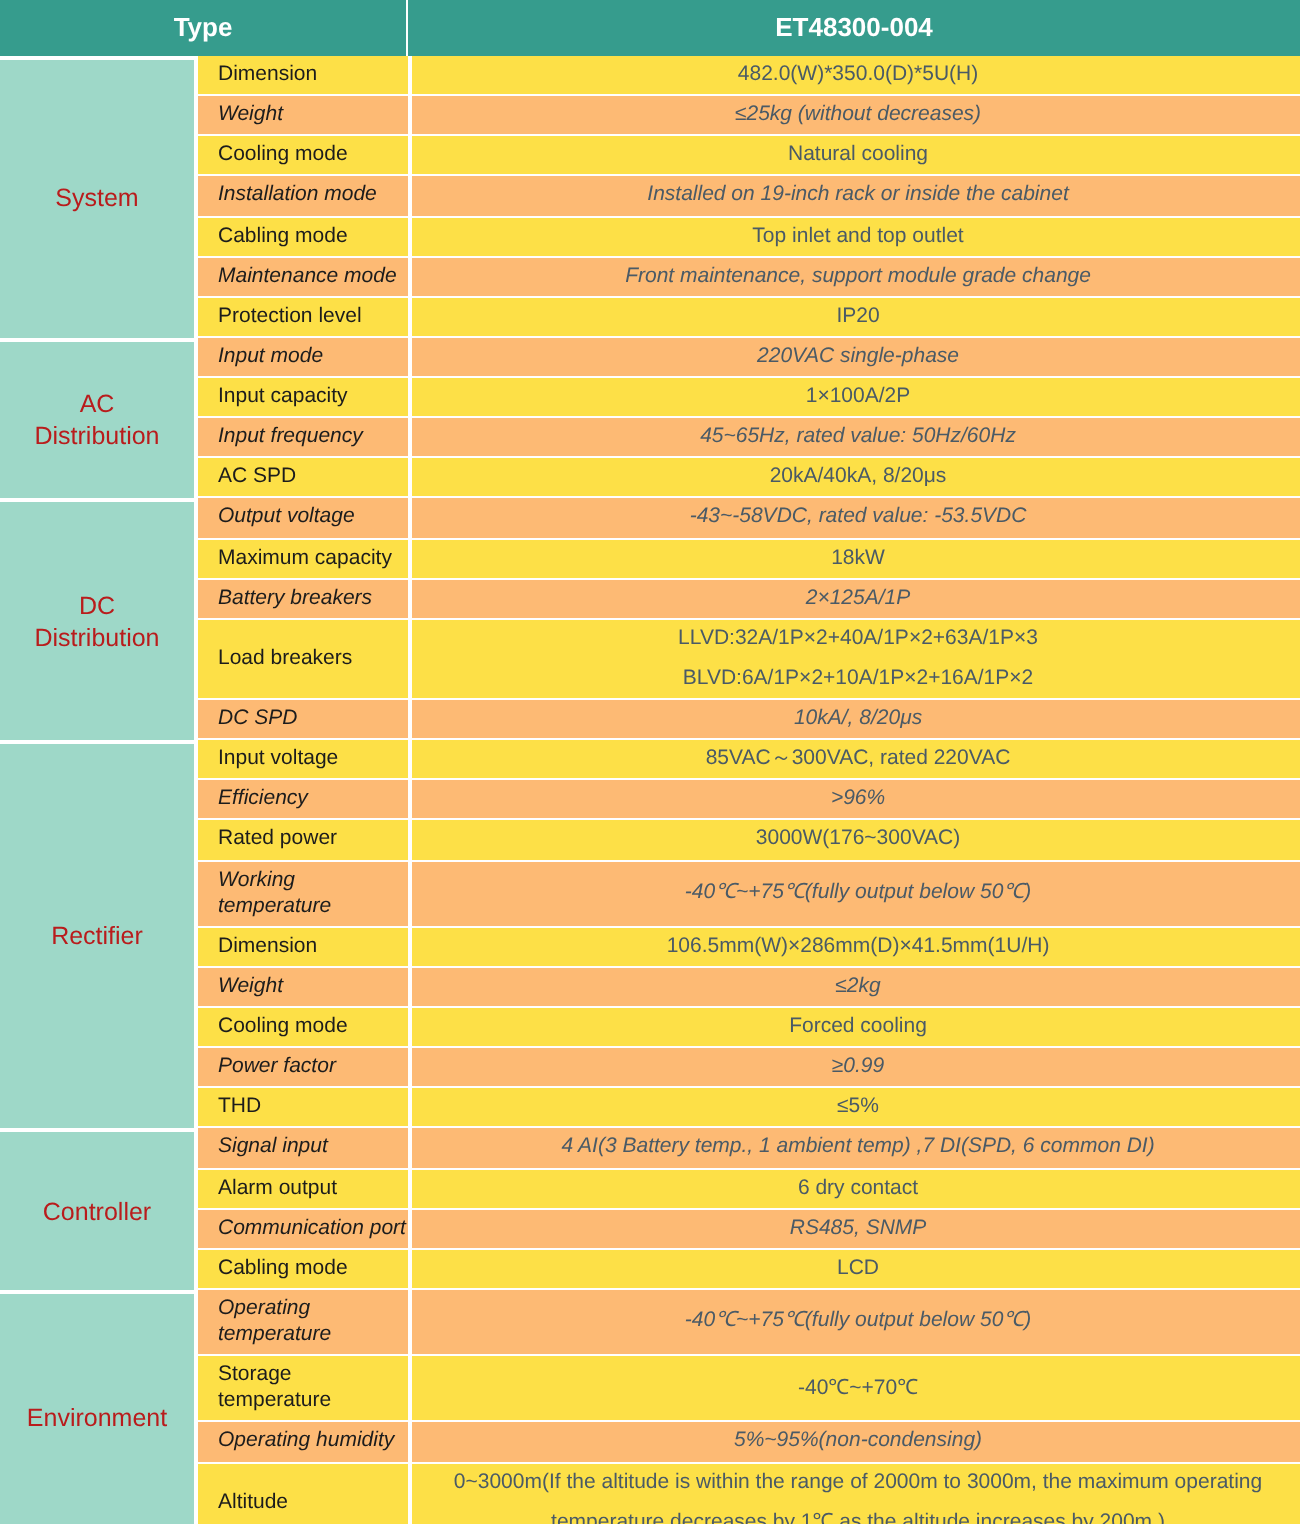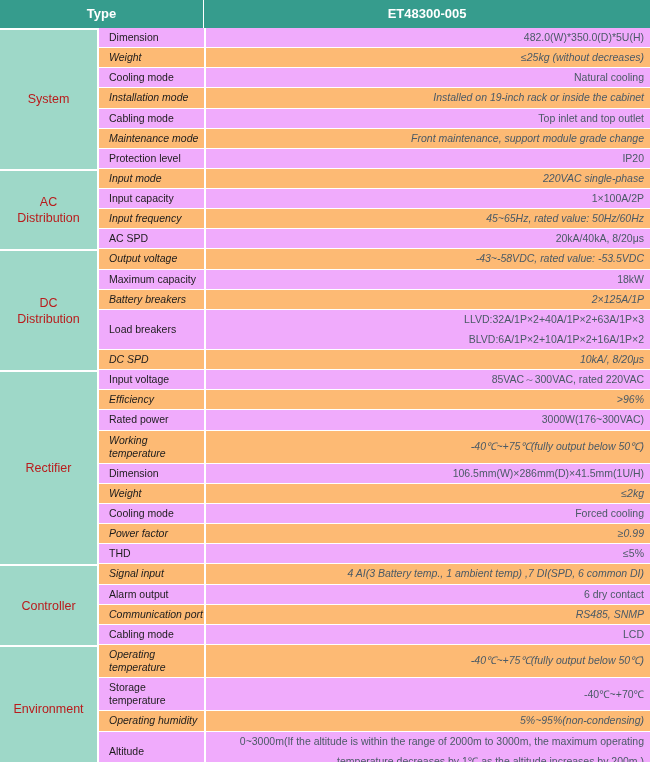--- a/index.html
+++ b/index.html
@@ -64,49 +64,49 @@
     border: 0;
     border-left: 2px solid #ffffff;
     border-bottom: 1px solid #ffffff;
     line-height: 1.25;
   }
 
   
   .val-cell {
     font-size: 10.5px;
     color: #4a5a66;
-    text-align: right;
+    text-align: center;
     vertical-align: middle;
     padding: 3px 6px 3px 8px;
     border: 0;
     border-left: 2px solid #ffffff;
     border-bottom: 1px solid #ffffff;
     line-height: 1.25;
   }
 
   
-  tr.band-a .lbl-cell, tr.band-a .val-cell { background: #f0abfc; }
+  tr.band-a .lbl-cell, tr.band-a .val-cell { background: #fde047; }
   tr.band-b .lbl-cell, tr.band-b .val-cell { background: #fdba74; font-style: italic; }
 
   .val-line { display: block; }
   .val-line + .val-line { margin-top: 7px; }
 </style>
 </head>
 <body>
 
 <table id="spec-sheet">
   <colgroup>
     <col class="c-section">
     <col class="c-label">
     <col class="c-value">
   </colgroup>
   <thead>
     <tr>
       <th class="hdr-cell" colspan="2">Type</th>
-      <th class="hdr-cell last">ET48300-005</th>
+      <th class="hdr-cell last">ET48300-004</th>
     </tr>
   </thead>
   <tbody id="spec-body">
       <tr class="band-a">
         <td class="sec-cell" rowspan="7">System</td>
         <td class="lbl-cell">Dimension</td>
         <td class="val-cell">
           <span class="val-line">482.0(W)*350.0(D)*5U(H)</span>
         </td>
       </tr>

